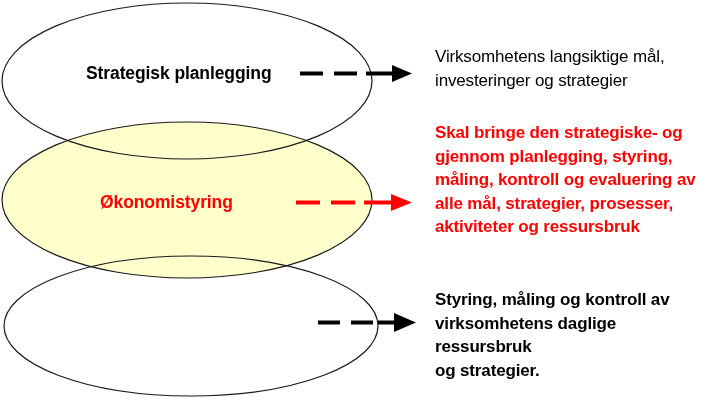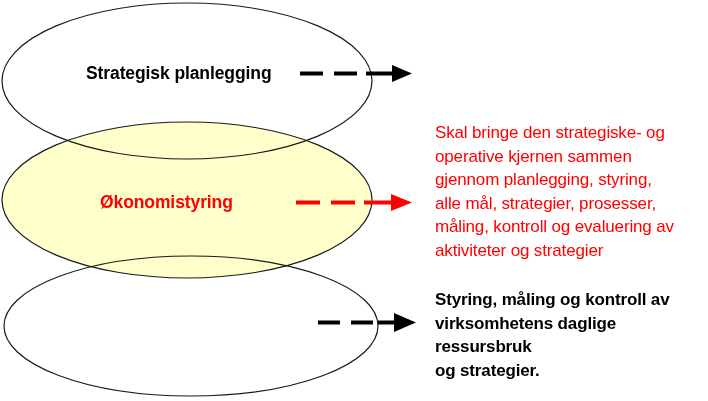--- a/index.html
+++ b/index.html
@@ -58,21 +58,21 @@
     letter-spacing: -0.15px;
   }
   #text-strategisk {
     top: 45px;
     color: #000000;
     font-weight: normal;
   }
   #text-okonomi {
     top: 121px;
     color: #ff0000;
-    font-weight: normal;
+    font-weight: bold;
   }
   #text-operativ {
     top: 288px;
     color: #000000;
     font-weight: bold;
   }
   .side-text .ln { display: block; }
 </style>
 </head>
 <body>
@@ -109,28 +109,31 @@
       <line x1="378" y1="322.5" x2="400" y2="322.5" stroke="#000000" stroke-width="4"></line>
       <polygon points="394,313 416,322.5 394,332" fill="#000000"></polygon>
     </g>
   </svg>
 
   <div class="ell-label" id="label-strategisk">Strategisk planlegging</div>
 
   <div class="ell-label" id="label-okonomi">Økonomistyring</div>
 
 
+  <div class="side-text" id="text-strategisk">
+      <span class="ln">Virksomhetens langsiktige mål,</span>
+      <span class="ln">investeringer og strategier</span>
+    </div>
 
   <div class="side-text" id="text-okonomi">
       <span class="ln">Skal bringe den strategiske- og</span>
-      <span class="ln">operative kjernen sammen</span>
       <span class="ln">gjennom planlegging, styring,</span>
+      <span class="ln">måling, kontroll og evaluering av</span>
       <span class="ln">alle mål, strategier, prosesser,</span>
-      <span class="ln">måling, kontroll og evaluering av</span>
-      <span class="ln">aktiviteter og strategier</span>
+      <span class="ln">aktiviteter og ressursbruk</span>
     </div>
 
   <div class="side-text" id="text-operativ">
       <span class="ln">Styring, måling og kontroll av</span>
       <span class="ln">virksomhetens daglige ressursbruk</span>
       <span class="ln">og strategier.</span>
     </div>
 
 </div>
 

